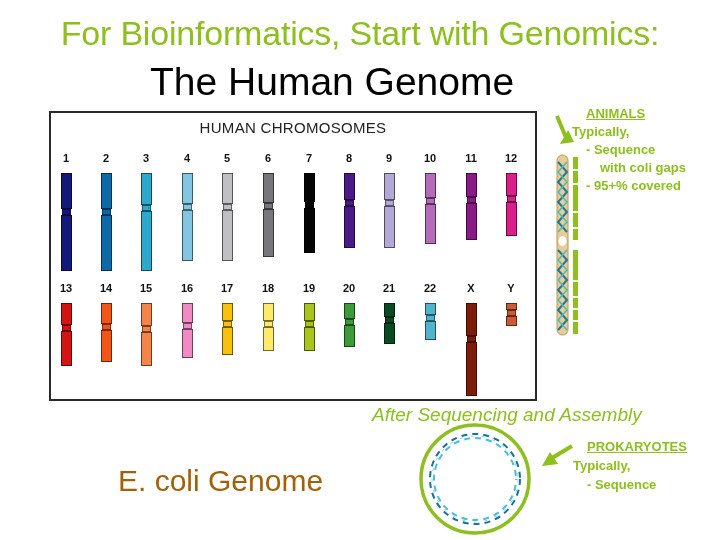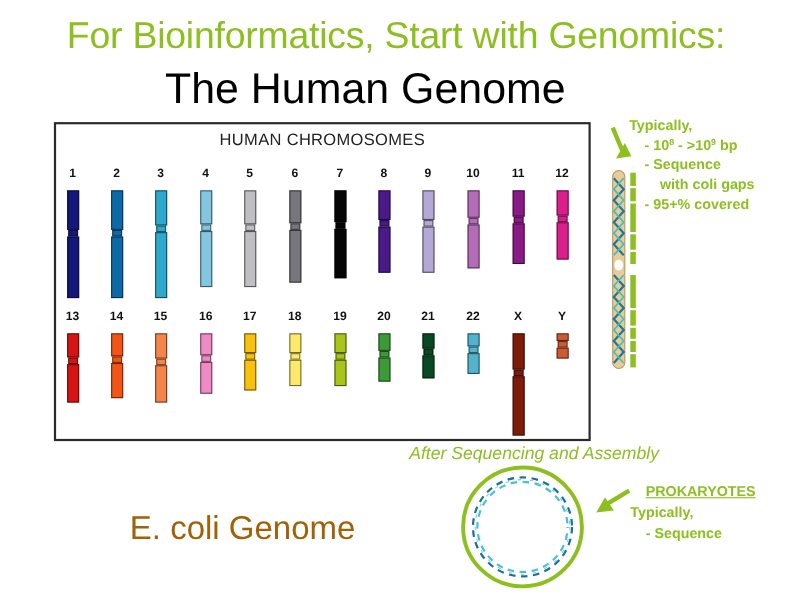--- a/index.html
+++ b/index.html
@@ -8,21 +8,21 @@
   .title-human{position:absolute;left:150px;top:60px;color:#000;font-size:39px;white-space:nowrap;}
   .panel{position:absolute;left:49px;top:111px;width:484px;height:286px;border:2px solid #2a2a2a;background:#fff;}
   .panel-title{position:absolute;left:0;top:6px;width:100%;text-align:center;font-size:15px;color:#222;letter-spacing:0.3px;}
   .chr-label{position:absolute;font-size:11px;font-weight:bold;color:#111;width:30px;text-align:center;}
   .chr{position:absolute;width:11px;}
   .chr .arm{position:absolute;left:0;width:100%;border:1px solid rgba(0,0,0,0.55);box-sizing:border-box;}
   .chr .cen{position:absolute;left:1px;width:calc(100% - 2px);border:1px solid rgba(0,0,0,0.5);box-sizing:border-box;}
   .animals{position:absolute;left:572px;top:105px;font-size:13px;font-weight:bold;line-height:18px;color:#8dbf1f;}
   .animals .hd{margin-left:14px;text-decoration:underline;}
   .animals .ln{white-space:nowrap;}
-  .after{position:absolute;left:372px;top:404px;font-size:16px;font-style:italic;color:#8dbf1f;white-space:nowrap;}
+  .after{position:absolute;left:372px;top:404px;font-size:19px;font-style:italic;color:#8dbf1f;white-space:nowrap;}
   .prok{position:absolute;left:573px;top:437px;font-size:13px;font-weight:bold;line-height:19px;color:#8dbf1f;}
   .prok .hd{margin-left:14px;text-decoration:underline;}
   .ecoli{position:absolute;left:118px;top:464px;font-size:30px;color:#a16207;white-space:nowrap;}
   sup{font-size:8px;vertical-align:top;position:relative;top:-2px;}
 </style>
 </head>
 <body>
 
 <div class="title-top">For Bioinformatics, Start with Genomics:</div>
 <div class="title-human">The Human Genome</div>
@@ -192,22 +192,22 @@
     <rect x="33" y="119" width="5" height="11"></rect>
     <rect x="33" y="140" width="5" height="30"></rect>
     <rect x="33" y="172" width="5" height="14"></rect>
     <rect x="33" y="188" width="5" height="10"></rect>
     <rect x="33" y="200" width="5" height="10"></rect>
     <rect x="33" y="212" width="5" height="12"></rect>
   </g>
 </svg>
 
 <div class="animals">
+  <div class="hd">ANIMALS</div>
   <div class="ln">Typically,</div>
-  <div class="ln" style="margin-left:14px;"><span>- 10</span><sup>8</sup><span> - &gt;10</span><sup>9</sup><span> bp</span></div>
   <div class="ln" style="margin-left:14px;">- Sequence</div>
   <div class="ln" style="margin-left:28px;">with coli gaps</div>
   <div class="ln" style="margin-left:14px;">- 95+% covered</div>
 </div>
 
 <svg style="position:absolute;left:415px;top:415px;" width="125" height="125">
   <circle cx="60" cy="64" r="45" fill="none" stroke="#1b6f9a" stroke-width="2" stroke-dasharray="6 5"></circle>
   <circle cx="60" cy="64" r="41" fill="none" stroke="#46c0d8" stroke-width="2" stroke-dasharray="6 5" stroke-dashoffset="5"></circle>
   <circle cx="60" cy="64" r="43" fill="none" stroke="#7ecfe0" stroke-width="1" stroke-dasharray="3 8"></circle>
   <circle cx="60" cy="64" r="54" fill="none" stroke="#8dbf1f" stroke-width="3.5"></circle>

